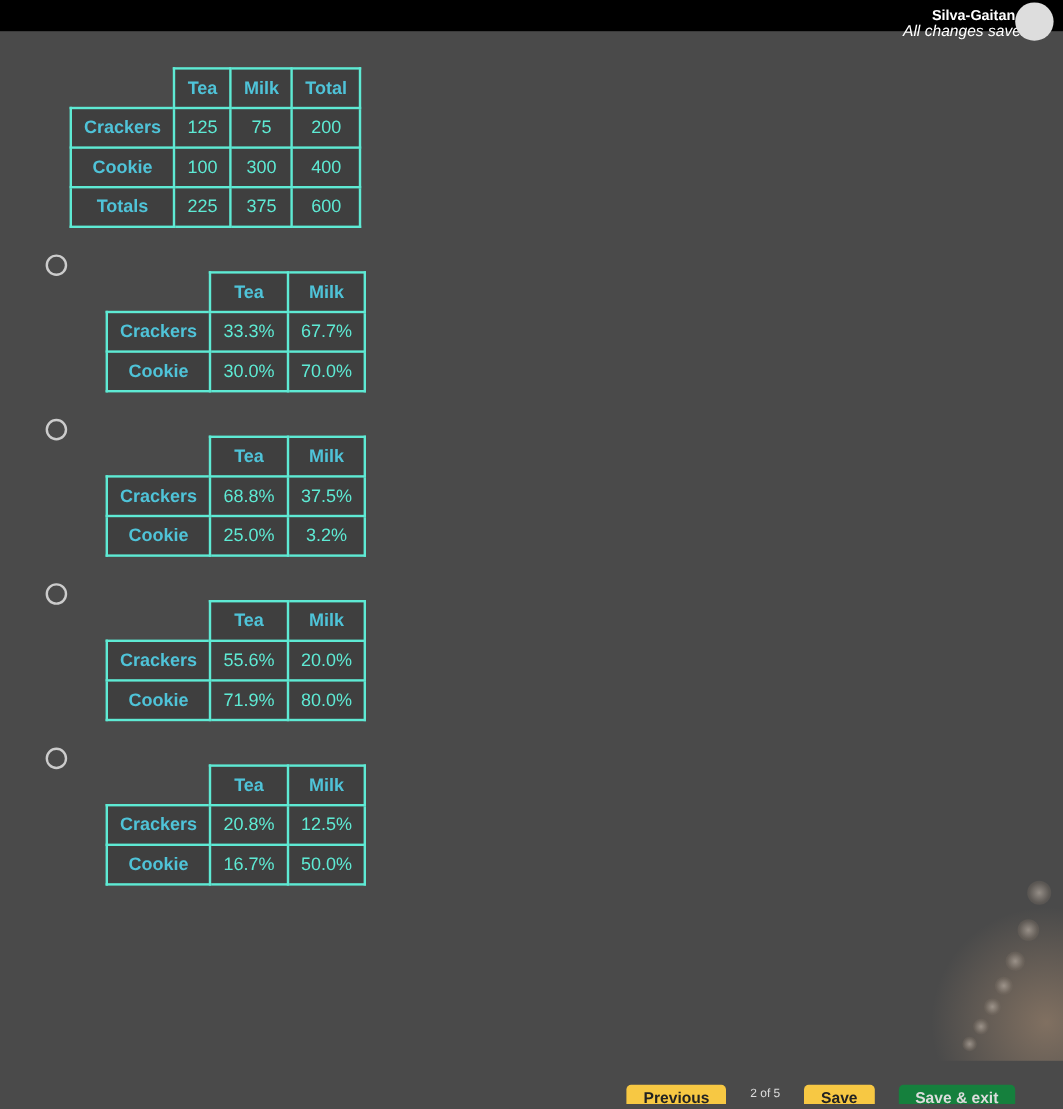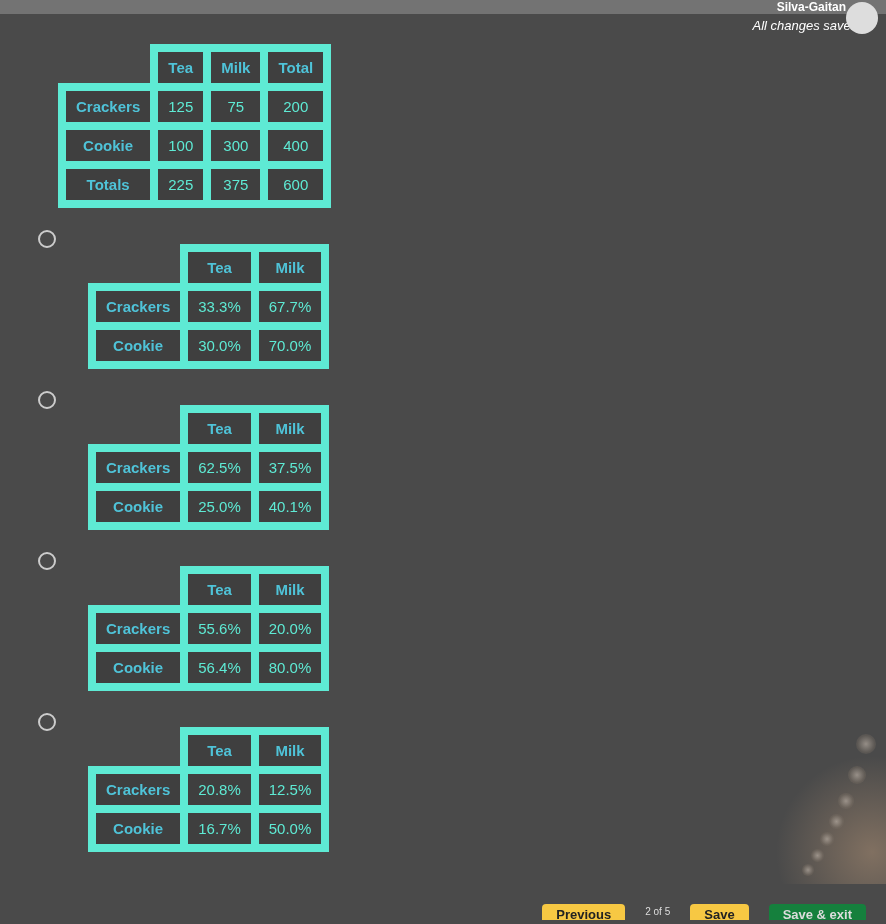--- a/index.html
+++ b/index.html
@@ -6,22 +6,22 @@
     body {
       width: 886px;
       height: 924px;
       background: #4a4a4a;
       font-family: Arial, sans-serif;
       color: #fff;
       overflow: hidden;
       position: relative;
     }
     .topbar {
-      background: #737373;
-      height: 14px;
+      background: #000000;
+      height: 26px;
       width: 100%;
       display: flex;
       justify-content: flex-end;
       align-items: center;
       padding-right: 40px;
     }
     .topbar .username {
       color: #fff;
       font-size: 12px;
       font-weight: bold;
@@ -59,21 +59,21 @@
     }
     .given-table {
       margin-left: 40px;
       margin-top: 4px;
       margin-bottom: 18px;
     }
     table {
       border-collapse: collapse;
     }
     td, th {
-      border: 8px solid #5eead4;
+      border: 2px solid #5eead4;
       padding: 7px 10px;
       text-align: center;
       font-size: 15px;
     }
     .hlabel {
       color: #4fc3d8;
       font-weight: bold;
       background: #3f3f3f;
     }
     .val {
@@ -107,21 +107,21 @@
     .bottombar {
       position: absolute;
       bottom: 0;
       left: 0;
       right: 0;
       height: 20px;
       display: flex;
       justify-content: flex-end;
       align-items: flex-start;
       gap: 20px;
-      padding-right: 20px;
+      padding-right: 40px;
     }
     .btn {
       padding: 3px 14px 0 14px;
       border-radius: 4px 4px 0 0;
       font-size: 13px;
       font-weight: bold;
       color: #222;
       overflow: hidden;
       height: 16px;
     }
@@ -224,27 +224,27 @@
     <div class="option-table">
       <table>
         <tbody>
             <tr>
           <td class="empty-cell"></td>
           <td class="hlabel">Tea</td>
           <td class="hlabel">Milk</td>
         </tr>
         <tr>
           <td class="hlabel">Crackers</td>
-          <td class="val">62.5%</td>
+          <td class="val">68.8%</td>
           <td class="val">37.5%</td>
         </tr>
         <tr>
           <td class="hlabel">Cookie</td>
           <td class="val">25.0%</td>
-          <td class="val">40.1%</td>
+          <td class="val">3.2%</td>
         </tr>
       </tbody>
         </table>
     </div>
   </div>
 
   <div class="option">
     <div class="radio"></div>
     <div class="option-table">
       <table>
@@ -254,21 +254,21 @@
           <td class="hlabel">Tea</td>
           <td class="hlabel">Milk</td>
         </tr>
         <tr>
           <td class="hlabel">Crackers</td>
           <td class="val">55.6%</td>
           <td class="val">20.0%</td>
         </tr>
         <tr>
           <td class="hlabel">Cookie</td>
-          <td class="val">56.4%</td>
+          <td class="val">71.9%</td>
           <td class="val">80.0%</td>
         </tr>
       </tbody>
         </table>
     </div>
   </div>
 
   <div class="option">
     <div class="radio"></div>
     <div class="option-table">

